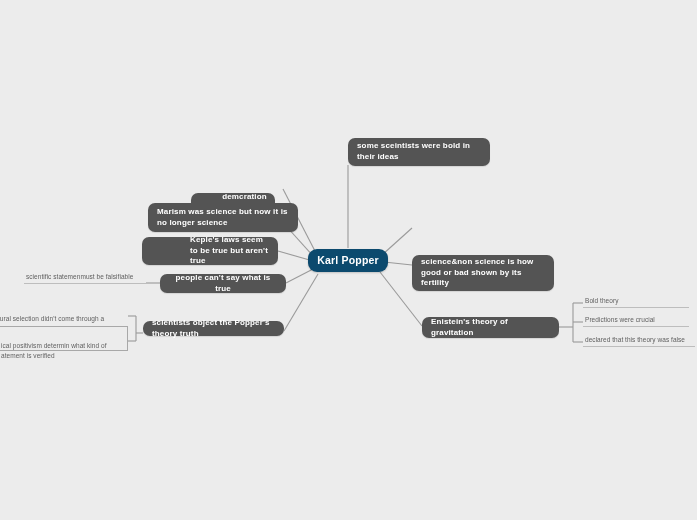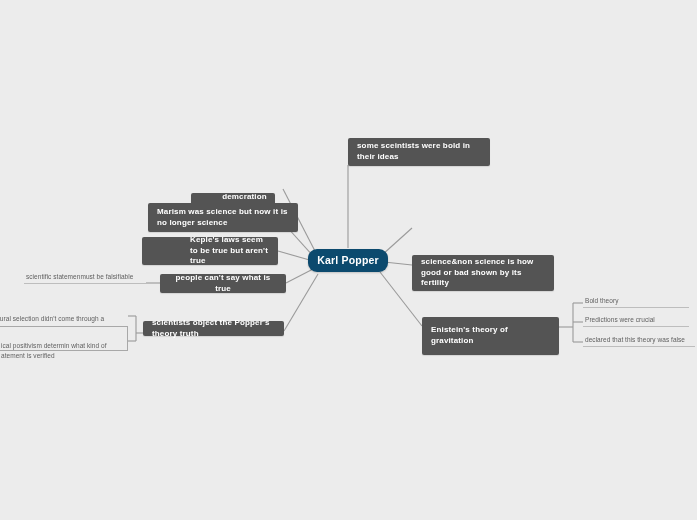--- a/index.html
+++ b/index.html
@@ -24,21 +24,21 @@
     top: 0;
     width: 697px;
     height: 520px;
     pointer-events: none;
   }
   .node {
     position: absolute;
     box-sizing: border-box;
     background: #545454;
     color: #ffffff;
-    border-radius: 2px;
+    border-radius: 7px;
     font-size: 8px;
     font-weight: bold;
     line-height: 1.35;
     letter-spacing: 0.15px;
     padding: 6px 9px;
     display: flex;
     align-items: center;
     box-shadow: 0 1px 1px rgba(0,0,0,0.10);
     z-index: 5;
   }
@@ -130,21 +130,21 @@
 
   <div class="node" style="left:348px; top:138px; width:142px; height:28px;">
     <span>some sceintists were bold in their ideas</span>
   </div>
 
 
   <div class="node" style="left:412px; top:248px; width:142px; height:36px;margin-top:7px;">
     <span>science&amp;non science is how good or bad shown by its fertility</span>
   </div>
 
-  <div class="node" style="left:422px; top:317px; width:137px; height:38px;">
+  <div class="node" style="left:422px; top:317px; width:137px; height:21px;">
     <span>Enistein's theory of gravitation</span>
   </div>
 
   <div class="leaf" style="left:583px; top:296px; width:106px;">
     <span>Bold theory</span>
   </div>
   <div class="leaf" style="left:583px; top:315px; width:106px;">
     <span>Predictions were crucial</span>
   </div>
   <div class="leaf" style="left:583px; top:335px; width:112px;">

